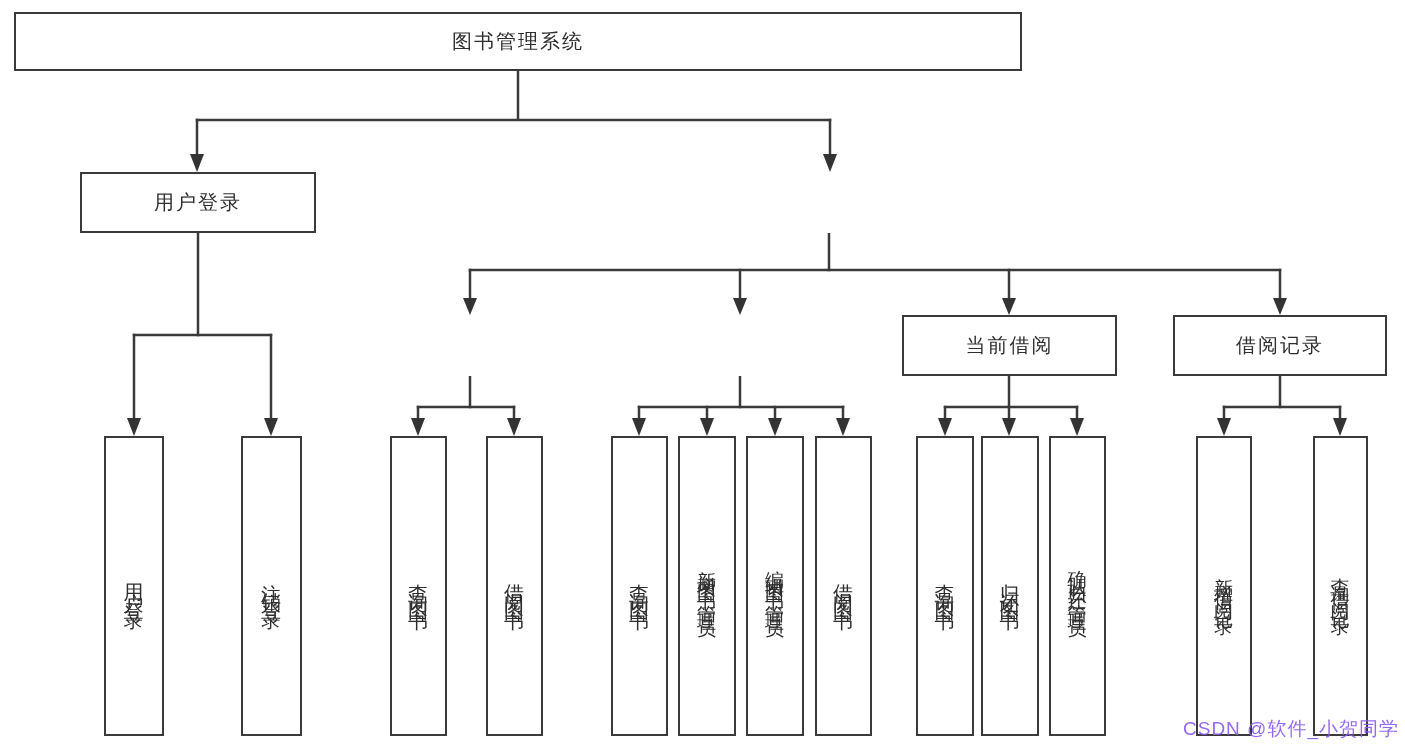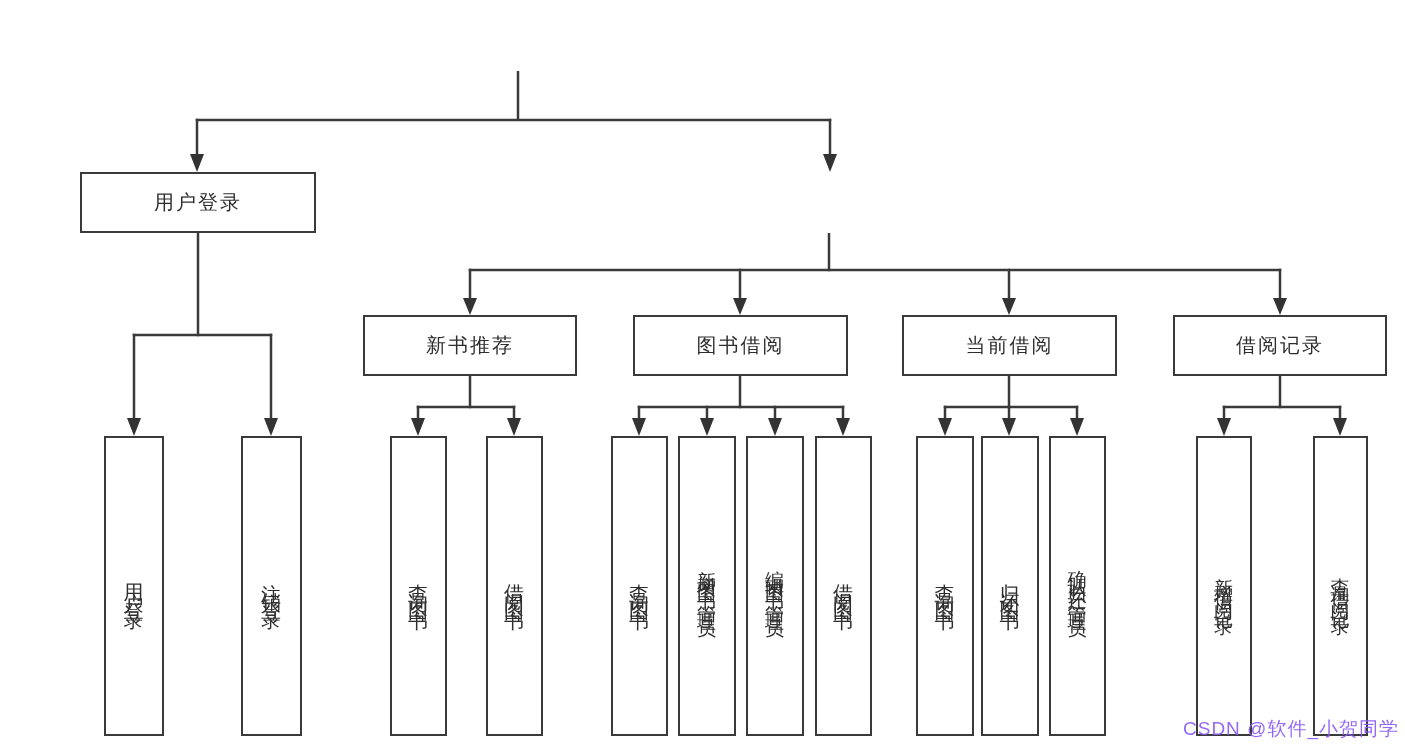--- a/index.html
+++ b/index.html
@@ -80,31 +80,28 @@
       <polygon points="768,418 782,418 775,436"></polygon>
       <polygon points="836,418 850,418 843,436"></polygon>
       <polygon points="938,418 952,418 945,436"></polygon>
       <polygon points="1002,418 1016,418 1009,436"></polygon>
       <polygon points="1070,418 1084,418 1077,436"></polygon>
       <polygon points="1217,418 1231,418 1224,436"></polygon>
       <polygon points="1333,418 1347,418 1340,436"></polygon>
     </g>
   </svg>
 
+  <div class="node root" style="left:14px;top:12px;width:1008px;height:59px;">
+    <span>图书管理系统</span>
+  </div>
 
   <div class="node h" style="left:80px;top:172px;width:236px;height:61px;">
     <span>用户登录</span>
   </div>
 
-  <div class="node h" style="left:363px;top:315px;width:214px;height:61px;">
-    <span>新书推荐</span>
-  </div>
-  <div class="node h" style="left:633px;top:315px;width:215px;height:61px;">
-    <span>图书借阅</span>
-  </div>
   <div class="node h" style="left:902px;top:315px;width:215px;height:61px;">
     <span>当前借阅</span>
   </div>
   <div class="node h" style="left:1173px;top:315px;width:214px;height:61px;">
     <span>借阅记录</span>
   </div>
 
   <div class="node v" style="left:104px;top:436px;width:60px;height:300px;">
     <span>用户登录</span>
   </div>

